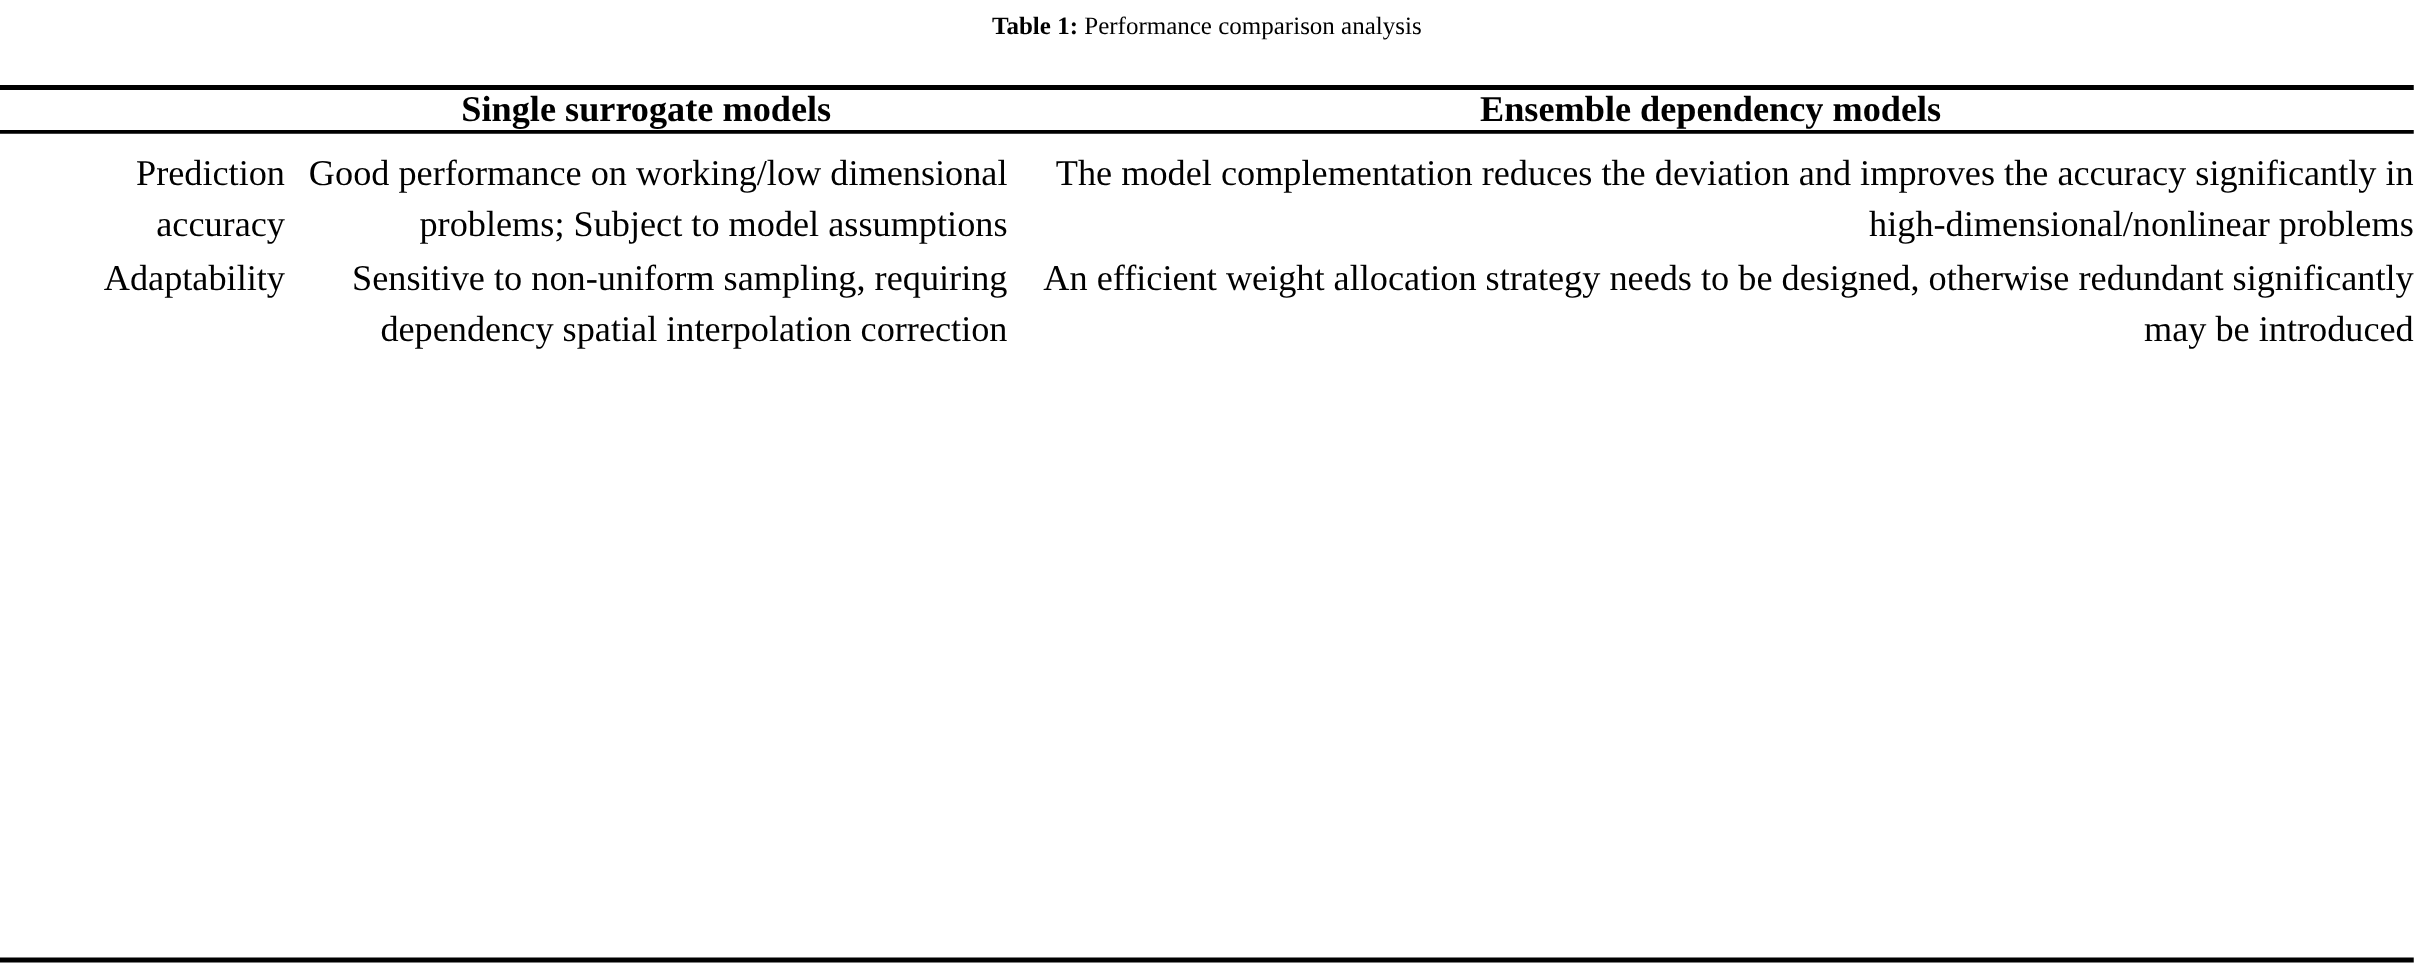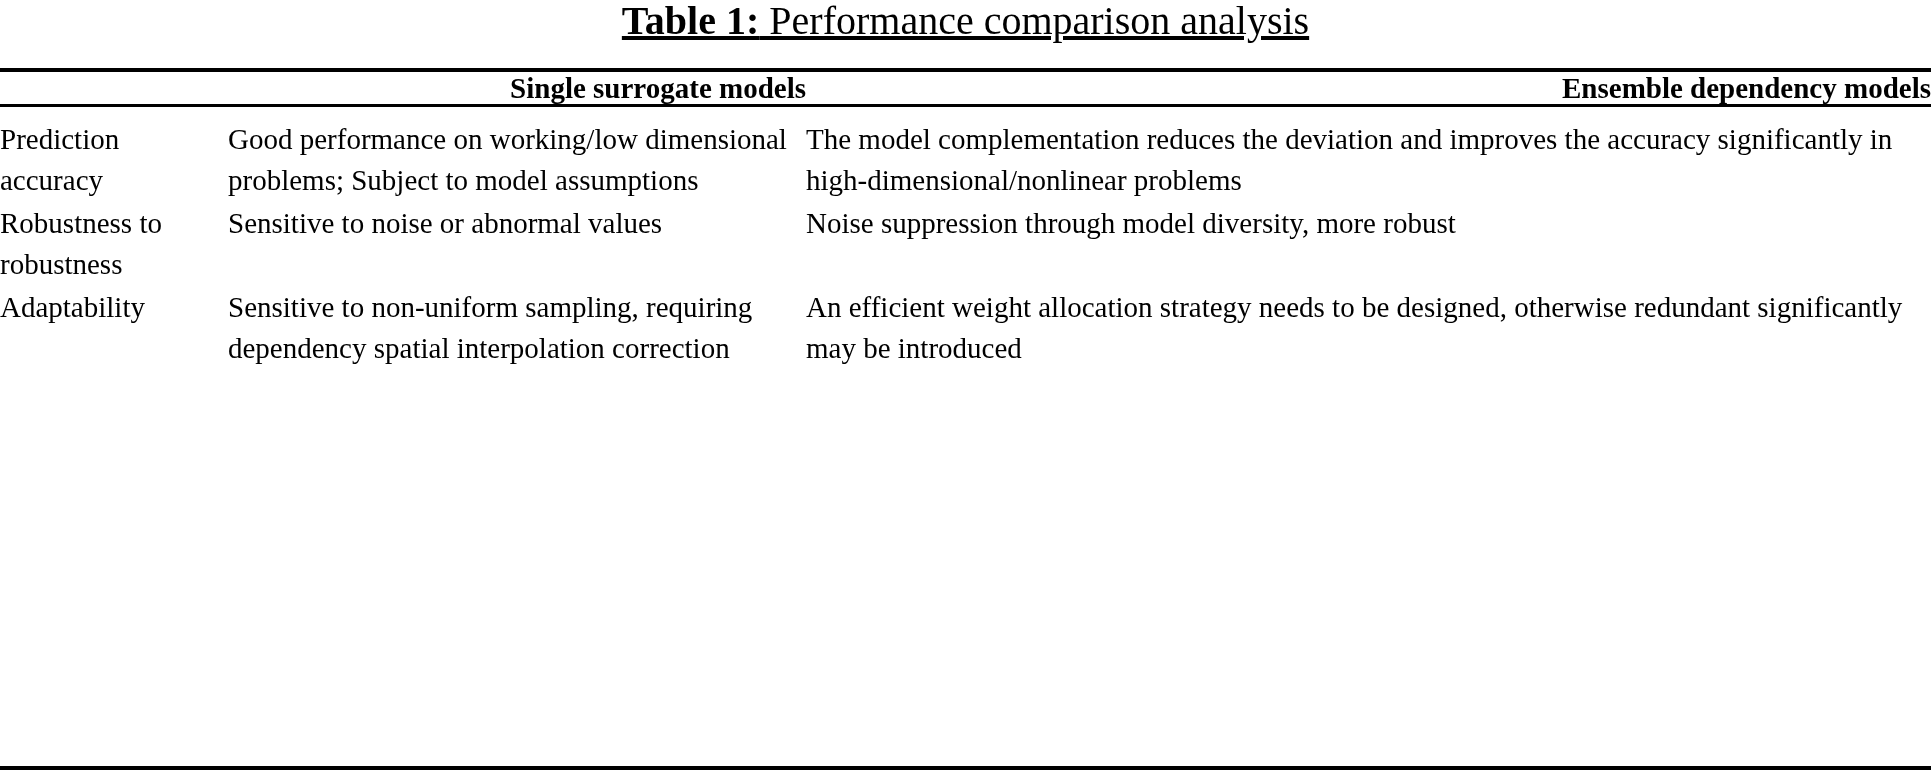--- a/index.html
+++ b/index.html
@@ -25,23 +25,22 @@
 
   
   .caption {
     position: absolute;
     top: 0px;
     left: 0;
     width: 1931px;
     height: 52px;
     line-height: 42px;
     text-align: center;
-    font-size: 40px;
+    font-size: 20px;
     white-space: nowrap;
-    text-decoration: underline;
   }
   .caption .cap-label {
     font-weight: bold;
   }
   .caption .cap-text {
     font-weight: normal;
   }
 
   
   .rule {
@@ -72,29 +71,29 @@
     padding: 0;
     border: 0;
     vertical-align: top;
     font-size: 29px;
     line-height: 41px;
   }
 
   table.perf thead th {
     height: 32px;
     font-weight: bold;
-    text-align: right;
+    text-align: center;
     font-size: 29px;
     line-height: 32px;
     padding-bottom: 2px;
   }
   table.perf thead th.spacer { font-weight: normal; }
 
   table.perf tbody td {
-    text-align: left;
+    text-align: right;
     padding-top: 1px;
     padding-bottom: 1px;
   }
   table.perf tbody tr:first-child td { padding-top: 13px; }
 
   td.col-label  { padding-left: 4px; padding-right: 4px; }
   td.col-single { padding-left: 22px; padding-right: 22px; }
   td.col-ens    { padding-left: 26px; padding-right: 26px; }
 </style>
 </head>
@@ -123,25 +122,20 @@
         <th>Ensemble dependency models</th>
       </tr>
     </thead>
     <tbody>
       <tr>
         <td class="col-label">Prediction accuracy</td>
         <td class="col-single">Good performance on working/low dimensional problems; Subject to model assumptions</td>
         <td class="col-ens">The model complementation reduces the deviation and improves the accuracy significantly in high-dimensional/nonlinear problems</td>
       </tr>
       <tr>
-        <td class="col-label">Robustness to robustness</td>
-        <td class="col-single">Sensitive to noise or abnormal values</td>
-        <td class="col-ens">Noise suppression through model diversity, more robust</td>
-      </tr>
-      <tr>
         <td class="col-label">Adaptability</td>
         <td class="col-single">Sensitive to non-uniform sampling, requiring dependency spatial interpolation correction</td>
         <td class="col-ens">An efficient weight allocation strategy needs to be designed, otherwise redundant significantly may be introduced</td>
       </tr>
     </tbody>
   </table>
 
 </div>
 
 </body></html>

